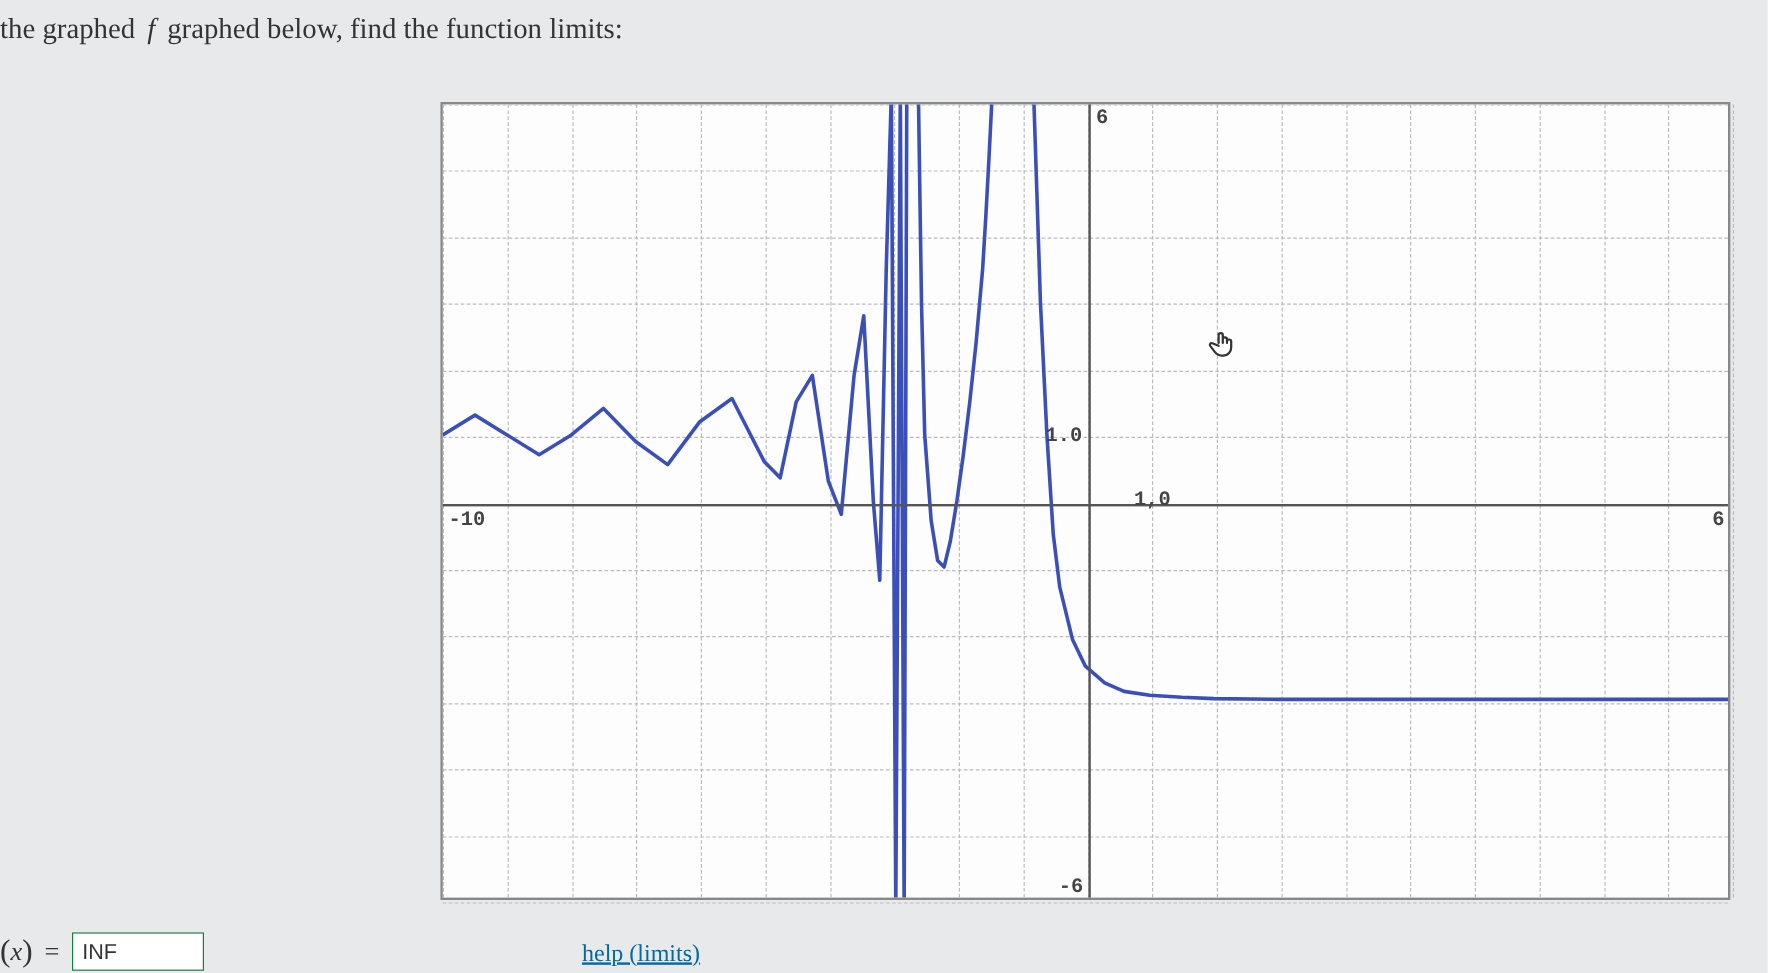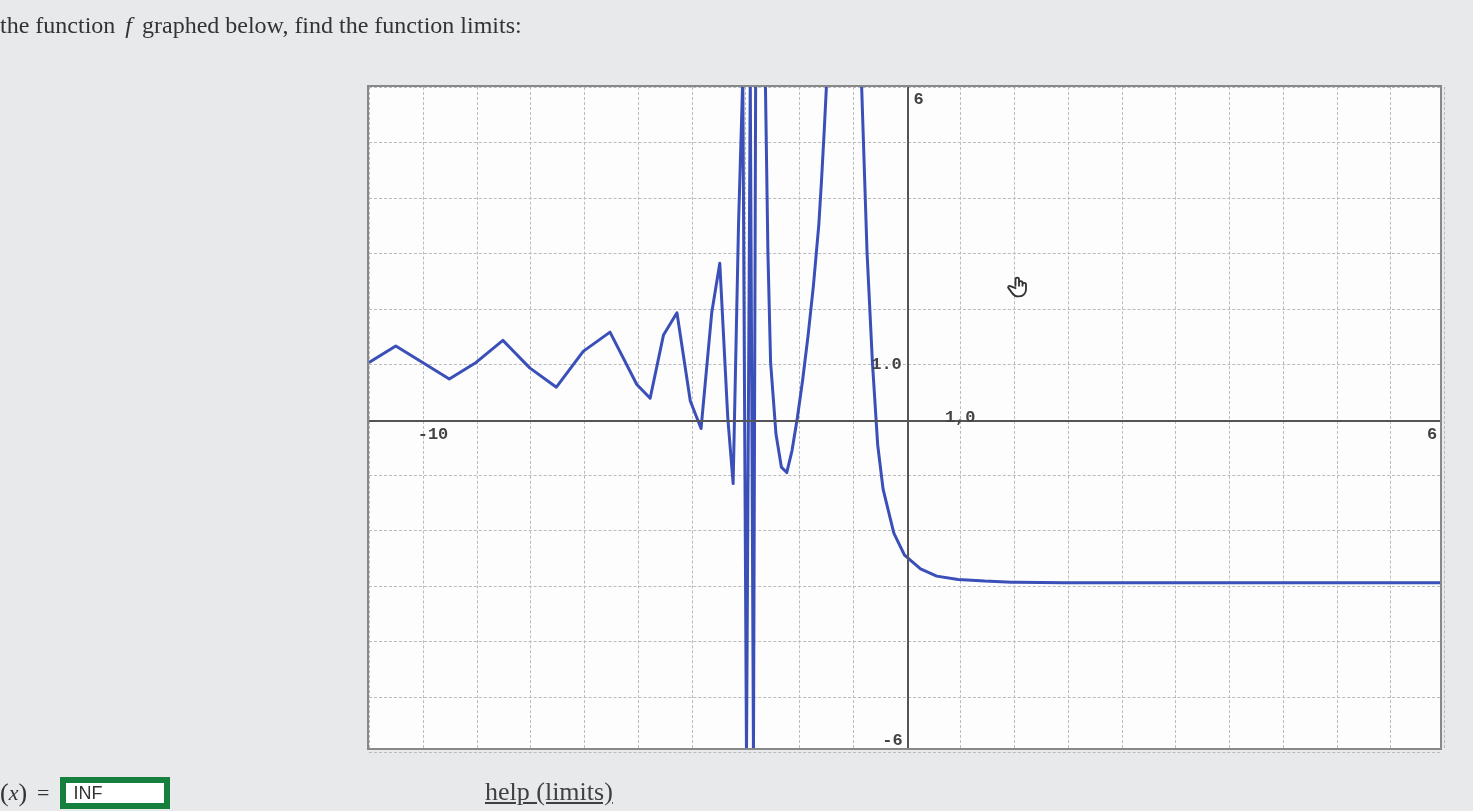--- a/index.html
+++ b/index.html
@@ -100,43 +100,43 @@
       font-style: italic;
       font-family: 'Times New Roman', serif;
     }
     .equals {
       margin: 0 10px;
       font-family: 'Times New Roman', serif;
     }
     .answer-input {
       width: 110px;
       height: 32px;
-      border: 6px solid #15803d;
+      border: 1px solid #15803d;
       background: #fff;
       font-size: 18px;
       padding: 0 8px;
       font-family: Arial, sans-serif;
       color: #333;
     }
     .help-link {
       position: absolute;
       bottom: 4px;
       left: 485px;
-      font-size: 26px;
-      color: #404040;
+      font-size: 20px;
+      color: #0369a1;
       text-decoration: underline;
       font-family: Georgia, serif;
       cursor: pointer;
     }
   </style>
 </head>
 <body>
 
 <div class="question-text">
-  <span>the function </span>
+  <span>the graphed </span>
   <span class="fn-italic">f</span>
   <span> graphed below, find the function limits:</span>
 </div>
 
 <div class="chart-container" id="chart">
     <div class="grid-line-h" style="top: 0px;"></div>
     <div class="grid-line-h" style="top: 55.4167px;"></div>
     <div class="grid-line-h" style="top: 110.833px;"></div>
     <div class="grid-line-h" style="top: 166.25px;"></div>
     <div class="grid-line-h" style="top: 221.667px;"></div>
@@ -175,21 +175,21 @@
       <path d="M397.8 -10.0 L400.4 166.3 L403.1 277.1 L408.5 349.1 L413.9 382.4 L419.3 387.9 L424.6 365.8 L430.0 332.5 L435.4 293.7 L440.8 249.4 L446.1 199.5 L451.5 138.5 L454.2 94.2 L456.9 44.3 L459.6 -10.0 L462.3 -10.0 L464.9 -10.0 L467.6 -10.0 L470.3 -10.0 L473.0 -10.0 L475.7 -10.0 " fill="none" stroke="#3a4fb8" stroke-width="3" stroke-linejoin="round"></path>
       <path d="M491.8 -10.0 L494.5 0.0 L499.9 166.3 L505.3 277.1 L510.6 360.2 L516.0 404.5 L526.8 448.9 L537.5 471.0 L553.6 484.9 L569.8 492.1 L591.3 495.4 L618.1 497.1 L645.0 498.2 L698.8 498.8 L752.5 498.8 L806.3 498.8 L860.0 498.8 L967.5 498.8 L1075.0 498.8 " fill="none" stroke="#3a4fb8" stroke-width="3" stroke-linejoin="round"></path>
     </svg>
   <span class="cursor-icon" id="cursor" style="left: 636.375px; top: 185.5px;">
     <svg viewBox="0 0 24 24" fill="none" stroke="#333" stroke-width="1.6">
       <path d="M9 11V5.5a1.5 1.5 0 0 1 3 0V11m0-2.5a1.5 1.5 0 0 1 3 0V11m0-1a1.5 1.5 0 0 1 3 0v4c0 3-2 6-6 6h-1c-2 0-3.5-1-5-3l-3-4c-.7-1 .3-2.3 1.5-1.8L9 13" stroke-linecap="round" stroke-linejoin="round" fill="#fff"></path>
     </svg>
   </span>
 <div class="axis-v" style="left: 537.5px;"></div>
     <div class="axis-h" style="top: 332.5px;"></div>
-    <span class="tick-label" style="left: 20px; top: 346.5px; margin-left: 44px;">-10</span>
+    <span class="tick-label" style="left: 20px; top: 346.5px;">-10</span>
     <span class="tick-label" style="left: 591.25px; top: 330px;">1,0</span>
     <span class="tick-label" style="left: 1063px; top: 346.5px;">6</span>
     <span class="tick-label" style="left: 549.5px; top: 12px;">6</span>
     <span class="tick-label" style="left: 517.5px; top: 277.083px;">1.0</span>
     <span class="tick-label" style="left: 523.5px; top: 653px;">-6</span>
   </div>
 
 <div class="answer-row">
   <span class="paren">(</span>
   <span class="var-x">x</span>

